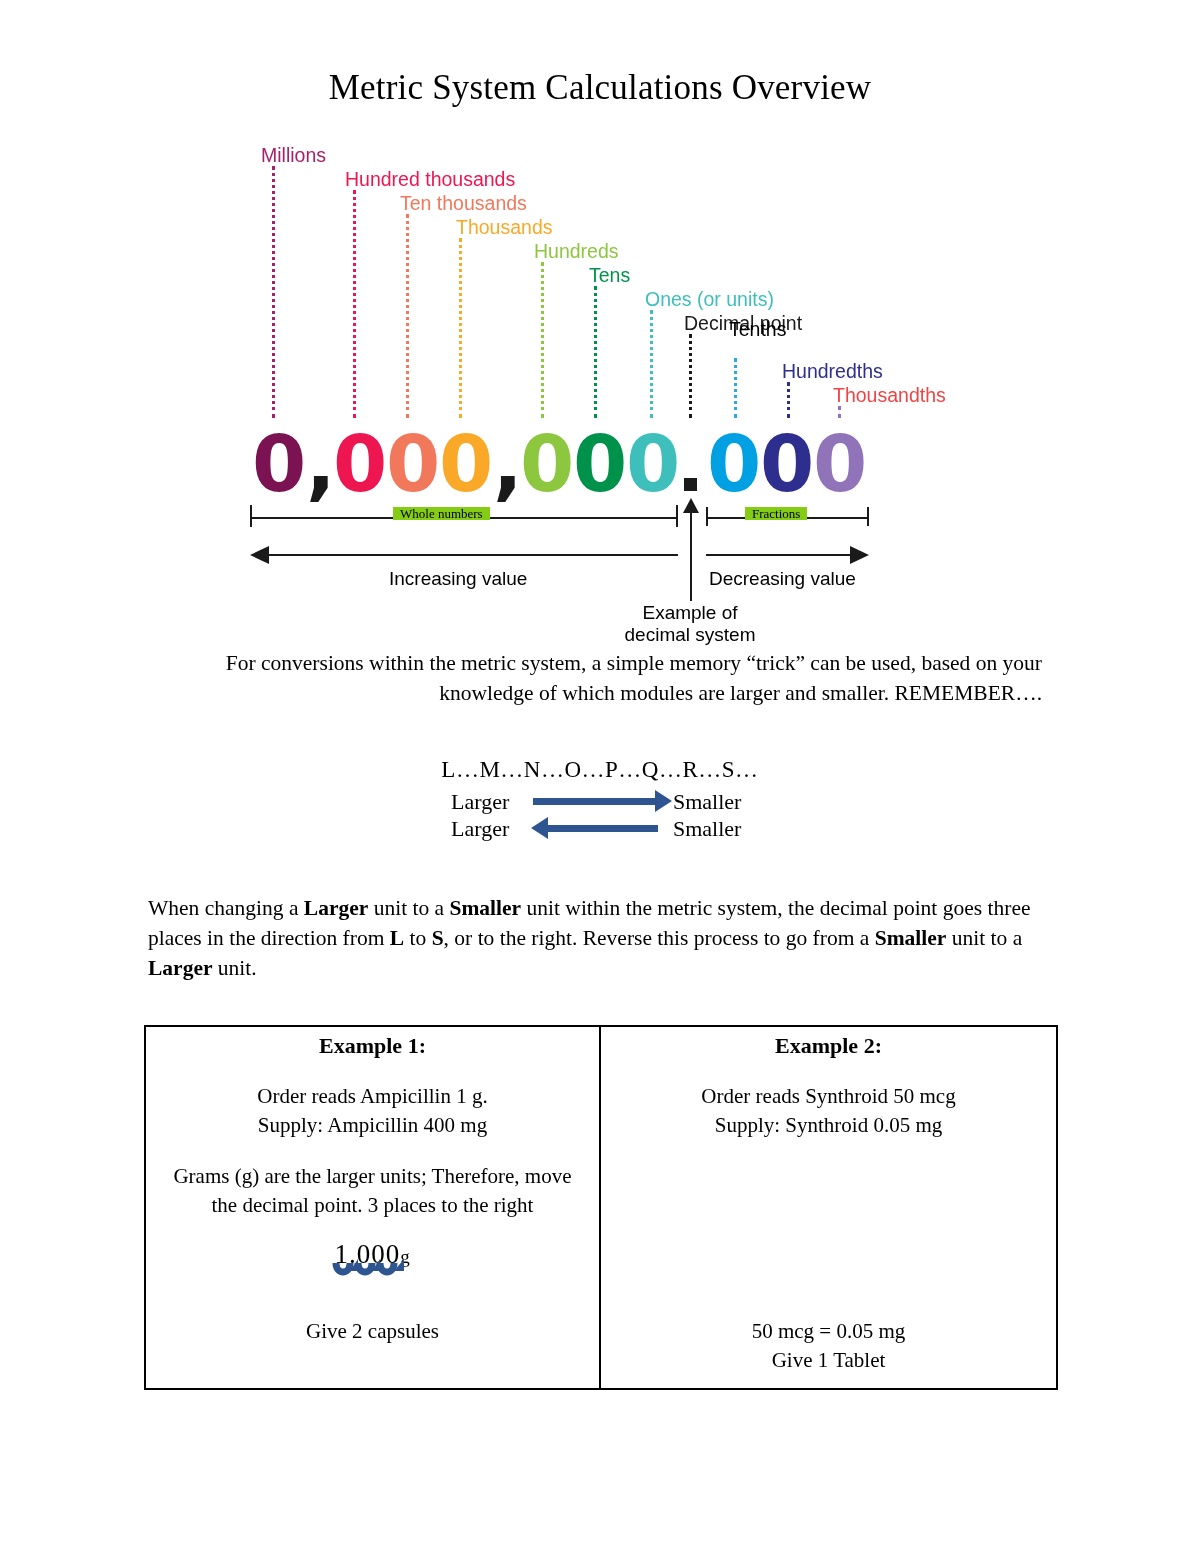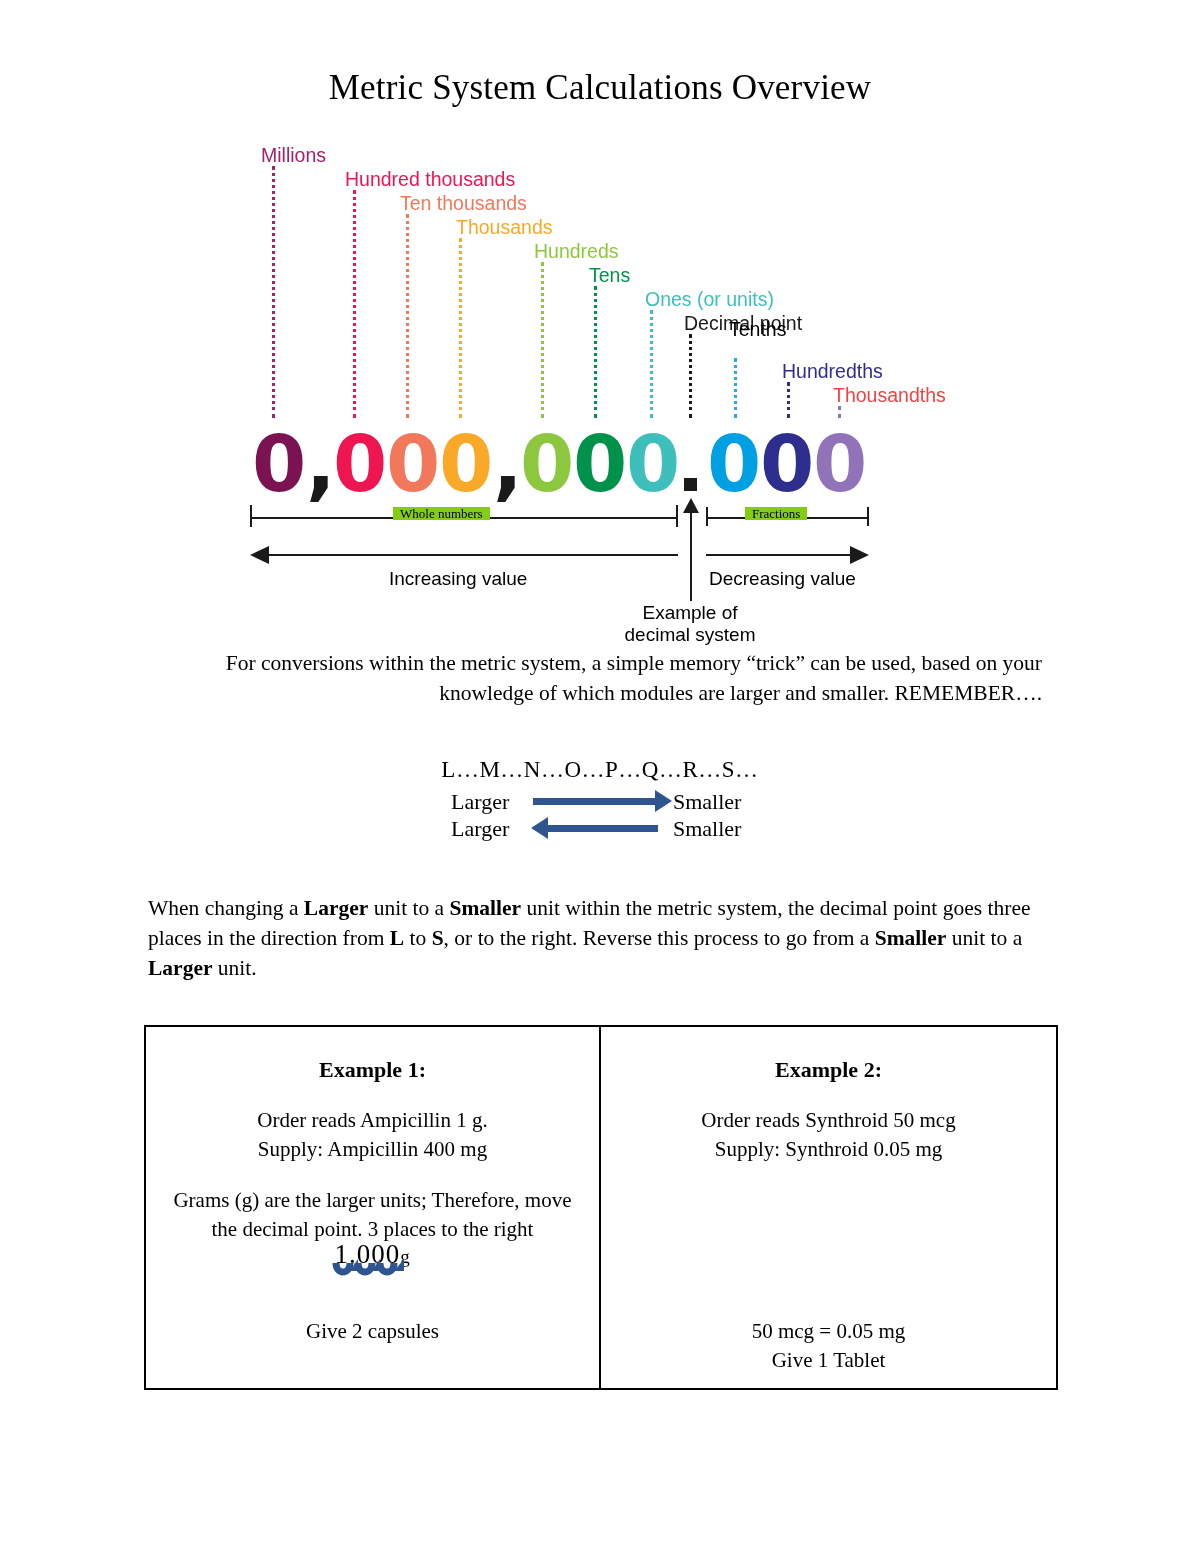--- a/index.html
+++ b/index.html
@@ -183,21 +183,21 @@
     display: flex;
   }
   .ex-cell {
     position: relative;
     flex: 1 1 50%;
     box-sizing: border-box;
     text-align: center;
     font-family: "Liberation Serif", "DejaVu Serif", serif;
     font-size: 21px;
     line-height: 29px;
-    padding: 28px 14px 0 14px;
+    padding: 4px 14px 0 14px;
   }
   .ex-cell.left { border-right: 2px solid #000000; }
   .ex-head {
     font-weight: bold;
     font-size: 22px;
     margin-bottom: 22px;
   }
   .ex-block { margin-bottom: 22px; }
   .ex-concl { position: absolute; left: 0; width: 100%; }
 

